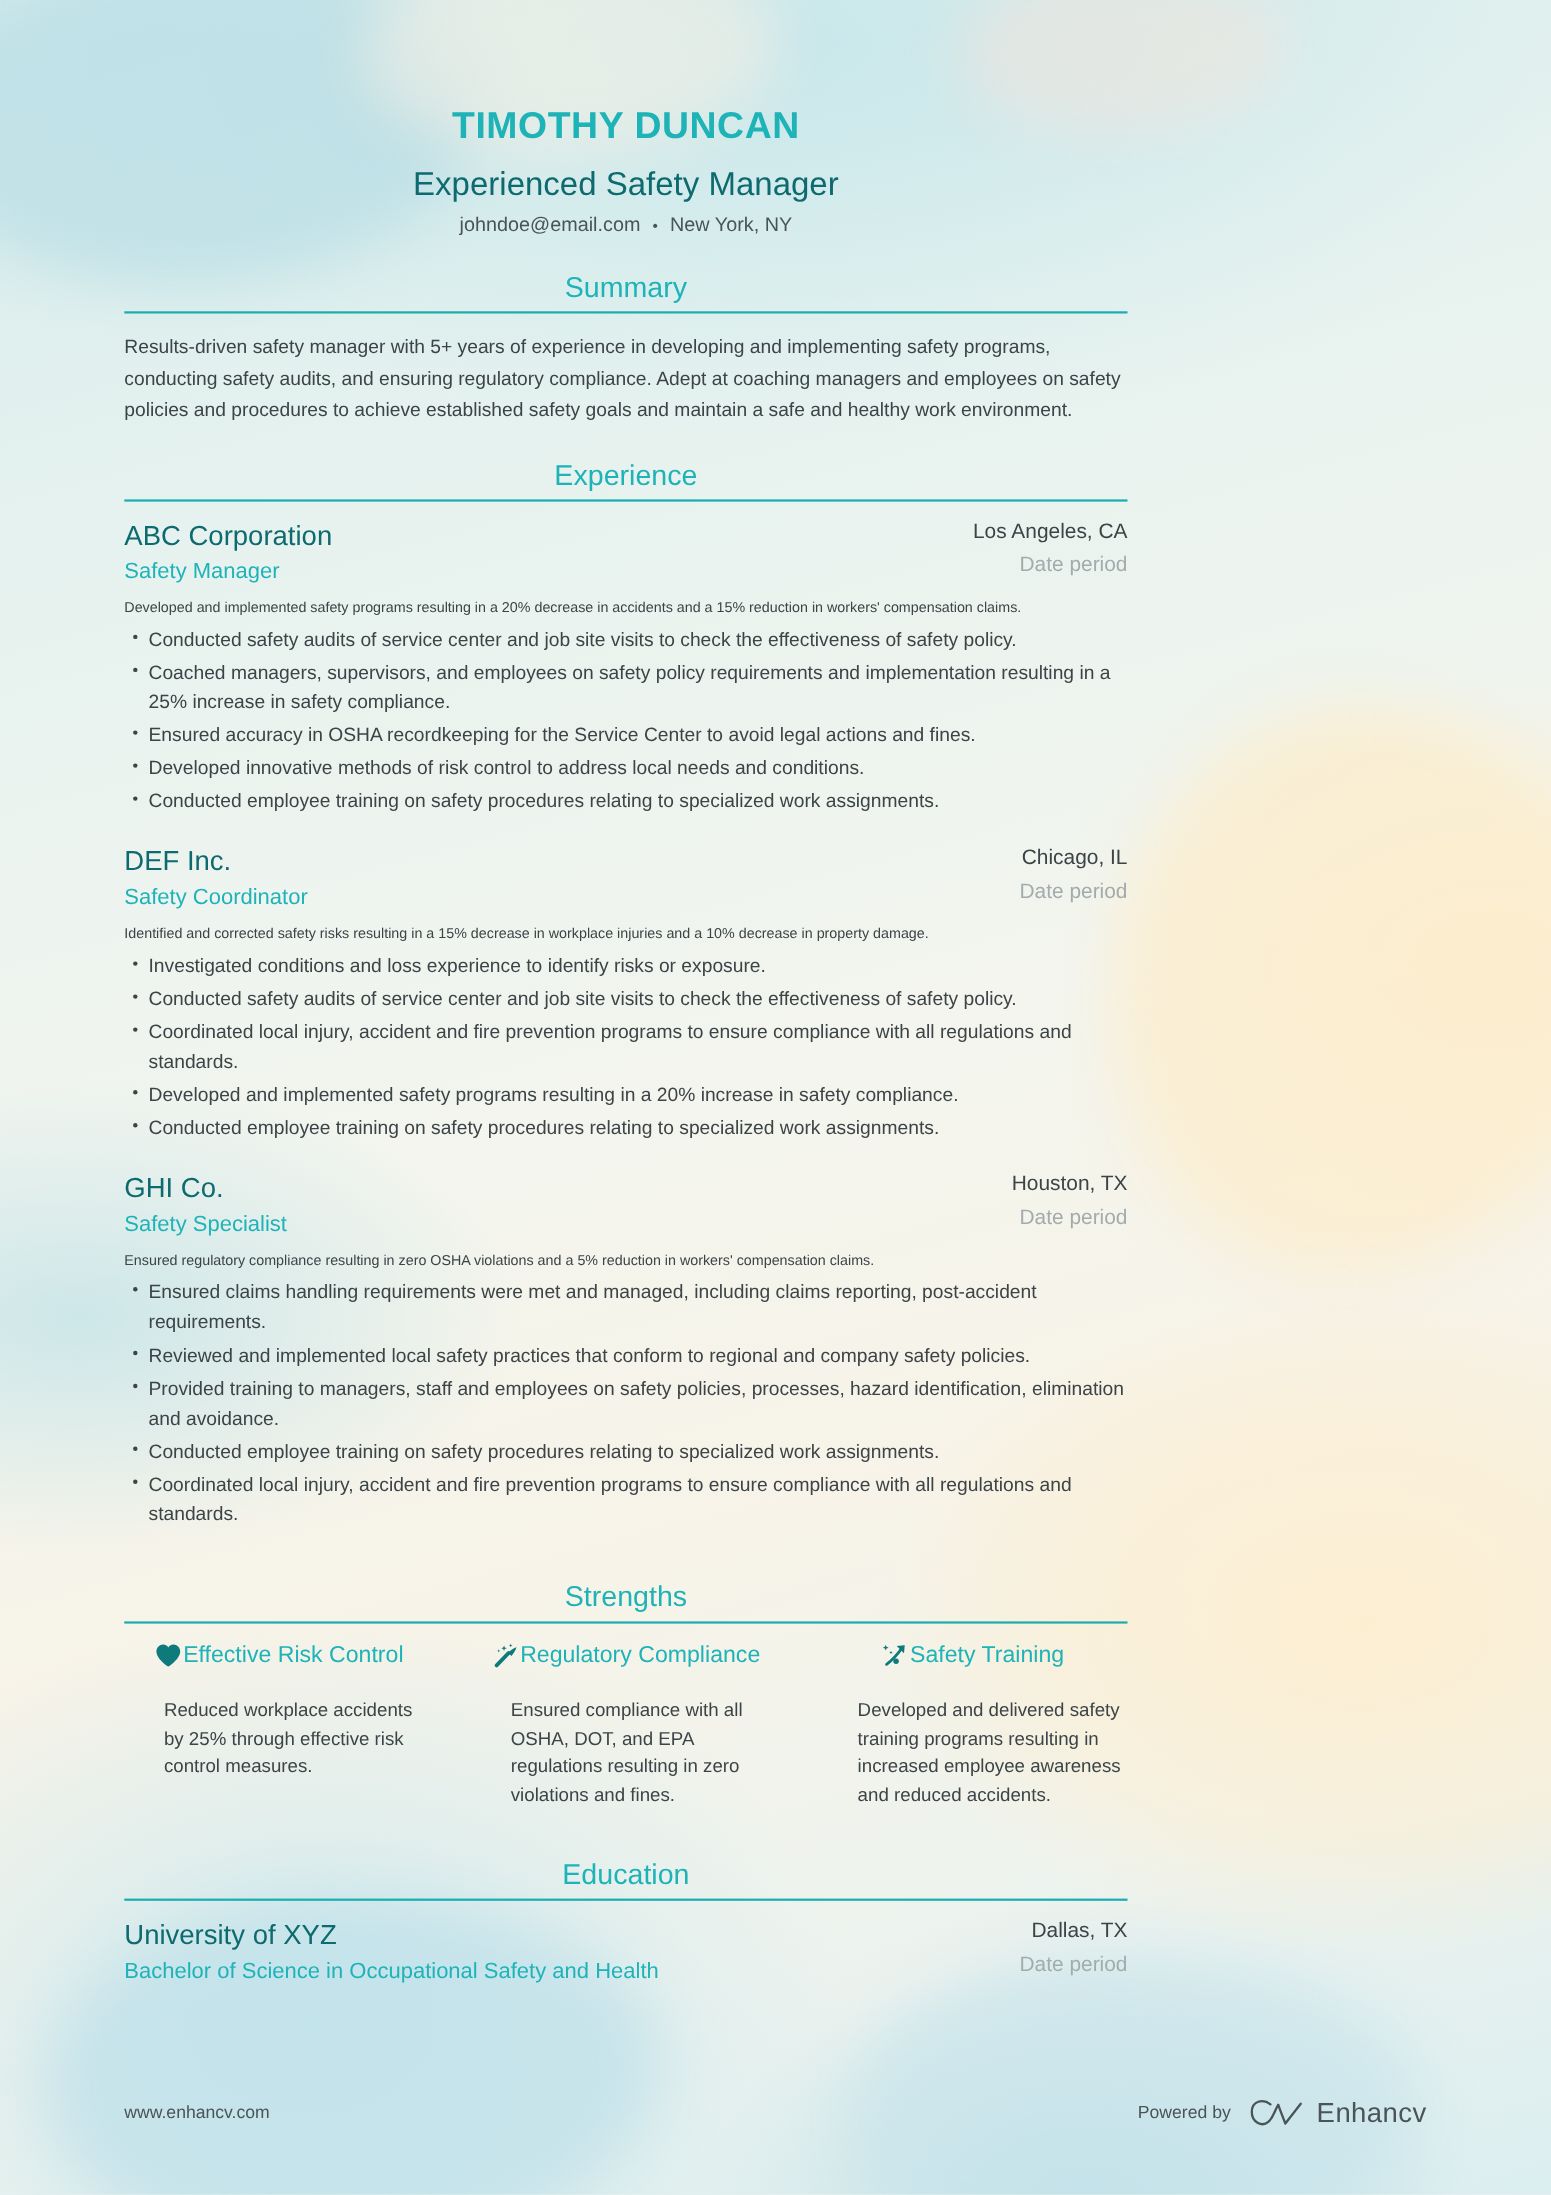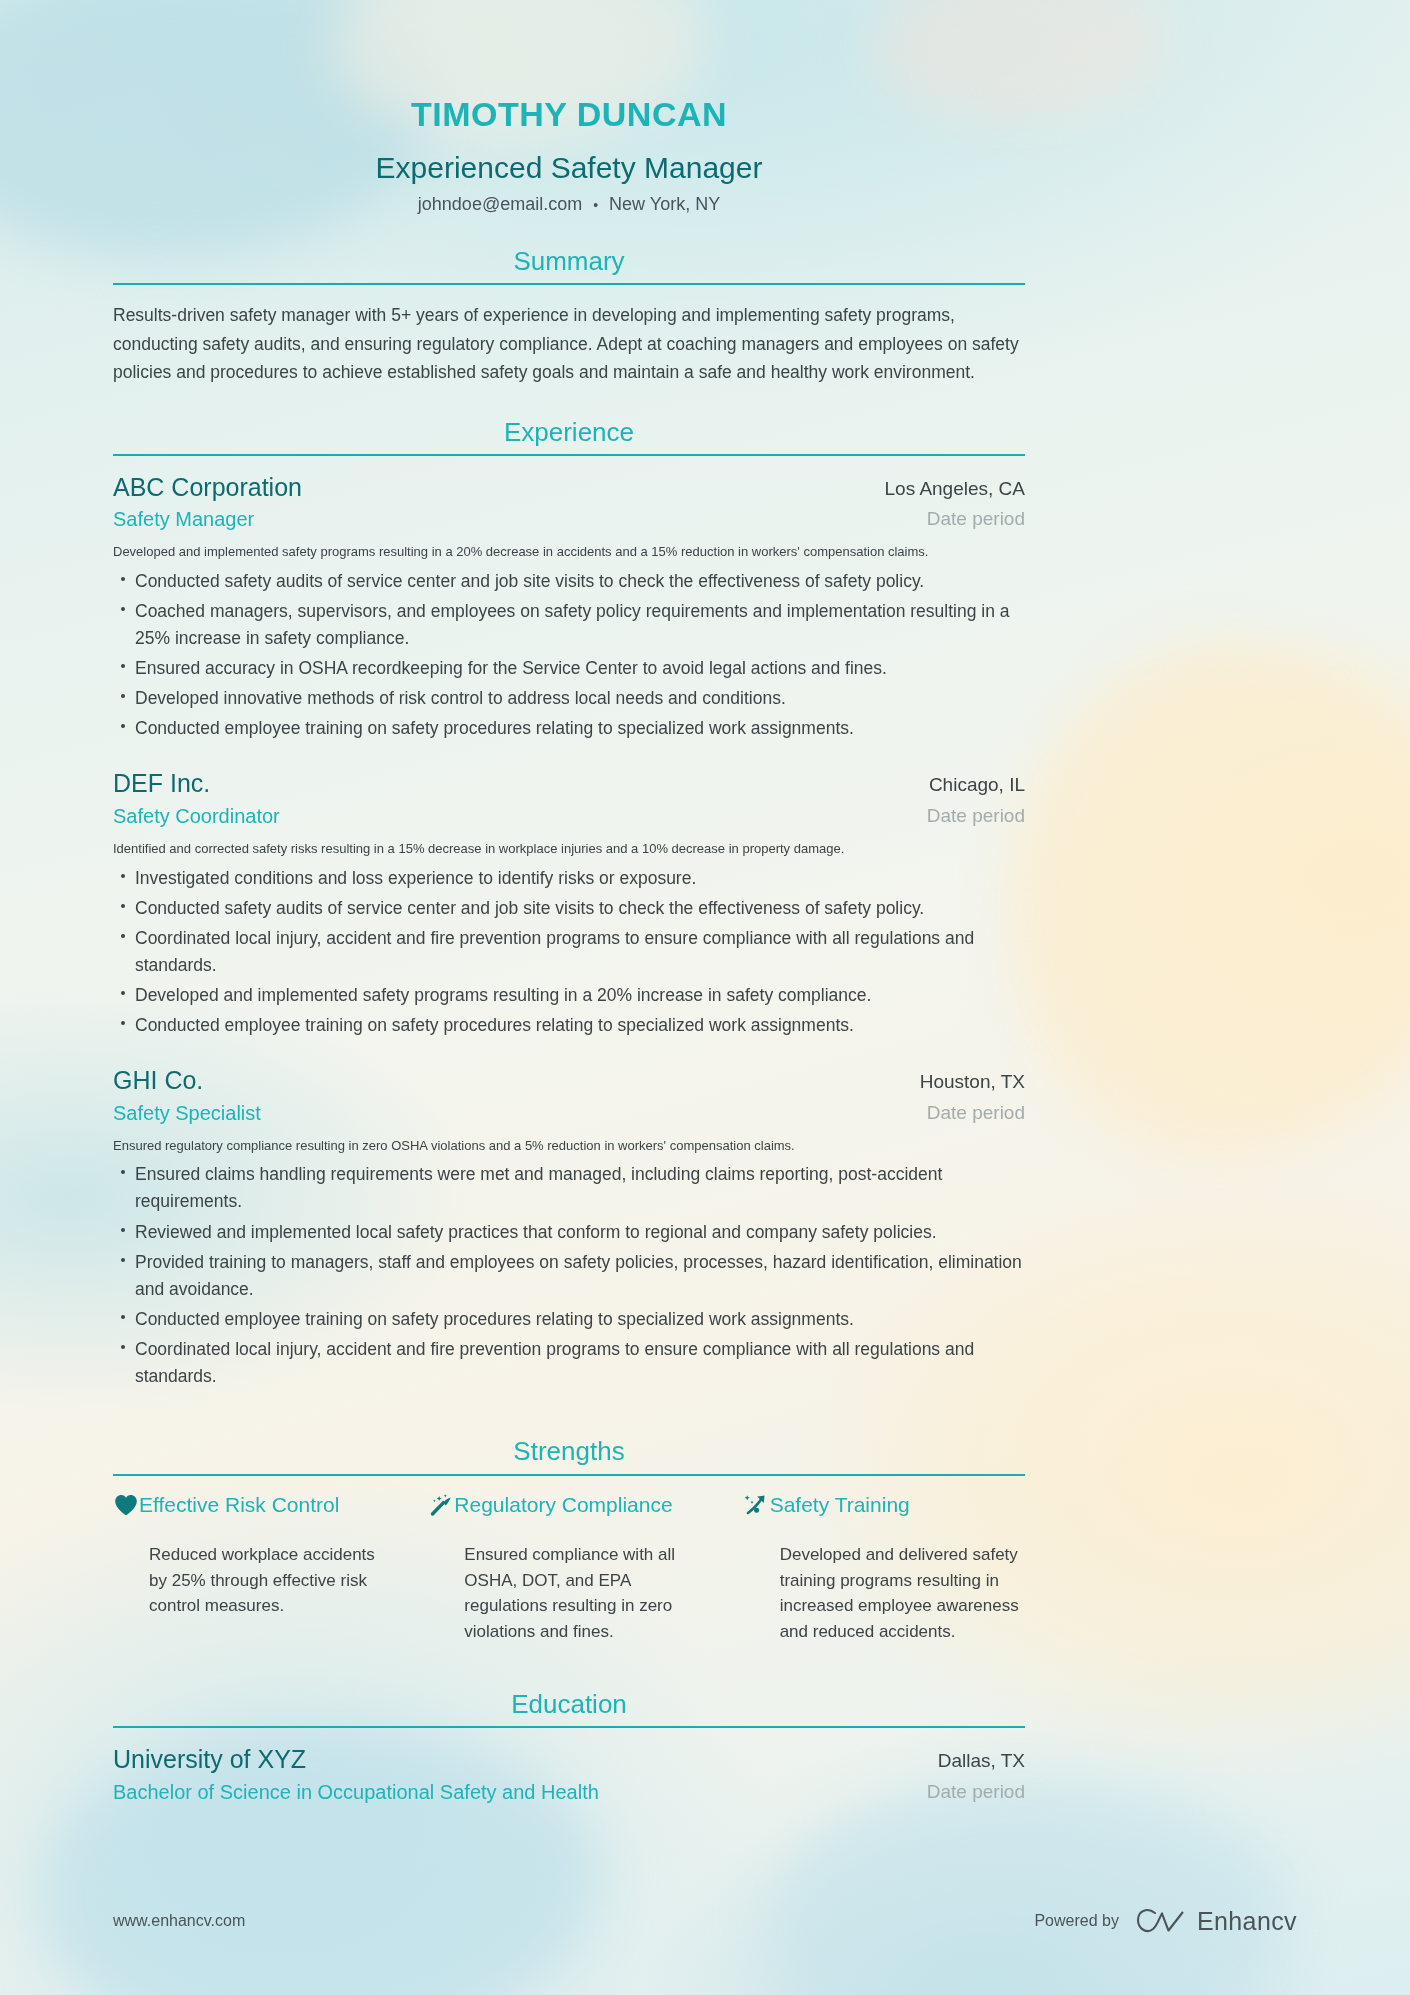--- a/index.html
+++ b/index.html
@@ -100,21 +100,21 @@
     color: #3c4447;
     text-align: left;
   }
 
   
   .entry { margin-bottom: 8px; }
   .entry + .entry { margin-top: 26px; }
   .entry-top {
     display: flex;
     justify-content: space-between;
-    align-items: flex-end;
+    align-items: flex-start;
   }
   .entry-left { flex: 1 1 auto; min-width: 0; }
   .entry-right { flex: 0 0 auto; text-align: right; padding-left: 20px; }
   .org-name {
     font-size: 25px;
     color: #0d6a6e;
     line-height: 1.25;
   }
   .role-title {
     font-size: 20px;
@@ -165,20 +165,21 @@
   
   .strengths-grid {
     display: grid;
     grid-template-columns: repeat(3, 1fr);
     column-gap: 34px;
     margin-top: 4px;
   }
   .strength-head {
     display: flex;
     align-items: center;
+    justify-content: center;
   }
   .strength-icon {
     flex: 0 0 auto;
     width: 26px;
     height: 26px;
     display: flex;
     align-items: center;
     justify-content: center;
     color: #0d7a7c;
   }

